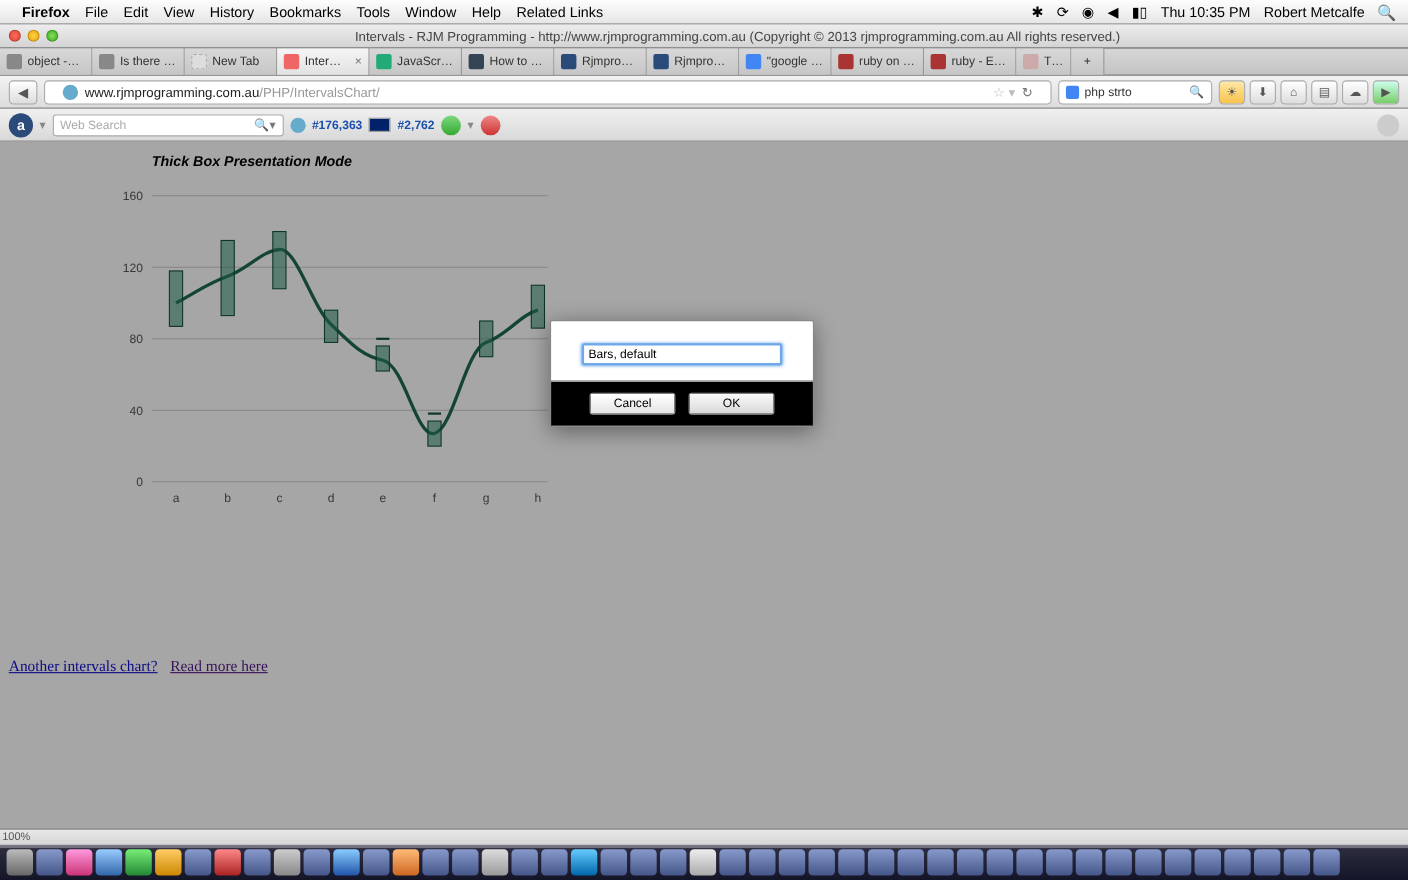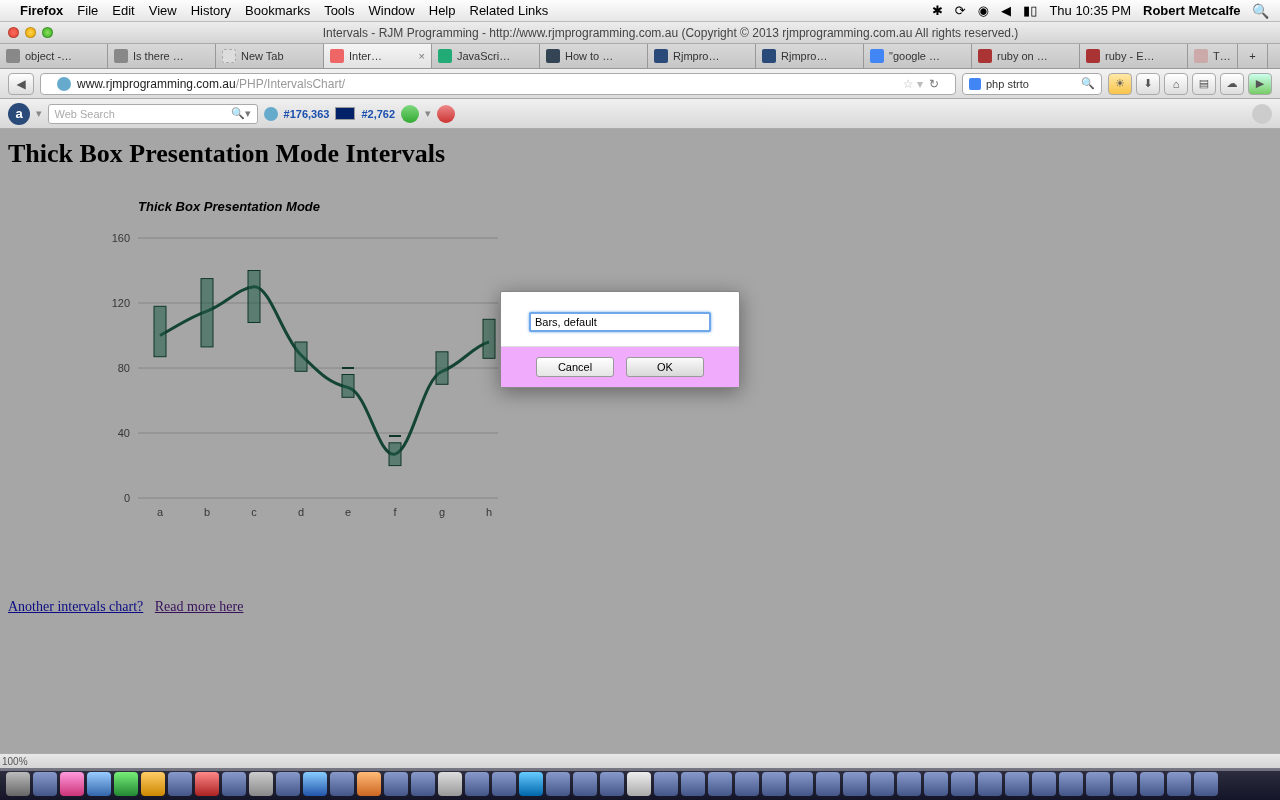--- a/index.html
+++ b/index.html
@@ -47,21 +47,21 @@
 
 .tabstrip {
   height: 25px;
   background: linear-gradient(#d7d7d7,#c3c3c3);
   border-bottom: 1px solid #999;
   display: flex;
   align-items: stretch;
 }
 .tab {
   flex: 0 0 auto;
-  width: 108px;
+  width: 84px;
   border-right: 1px solid #999;
   display: flex;
   align-items: center;
   padding: 0 6px;
   font-size: 11px;
   color: #333;
   background: linear-gradient(#d8d8d8,#c6c6c6);
   position: relative;
 }
 .tab.active { background: linear-gradient(#f5f5f5,#e2e2e2); }
@@ -192,21 +192,21 @@
   width: 182px;
   border: 2px solid #6ea8e8;
   border-radius: 2px;
   padding: 2px 4px;
   font-size: 11px;
   outline: none;
   box-shadow: 0 0 3px #6ea8e8;
 }
 .prompt .btnrow {
   border-top: 1px solid #ddd;
-  background: #f0abfc;
+  background: #000000;
   padding: 10px;
   display: flex;
   justify-content: center;
   gap: 12px;
 }
 .prompt button {
   width: 78px; height: 20px;
   border: 1px solid #999;
   border-radius: 3px;
   background: linear-gradient(#fff,#e4e4e4);
@@ -257,21 +257,21 @@
   <span class="mitem">Window</span>
   <span class="mitem">Help</span>
   <span class="mitem">Related Links</span>
   <span class="spacer"></span>
   <span class="ritem">✱</span>
   <span class="ritem">⟳</span>
   <span class="ritem">◉</span>
   <span class="ritem">◀</span>
   <span class="ritem">▮▯</span>
   <span class="ritem">Thu 10:35 PM</span>
-  <span class="ritem" style="font-weight:bold">Robert Metcalfe</span>
+  <span class="ritem" style="font-weight:normal">Robert Metcalfe</span>
   <span class="ritem q">🔍</span>
 </div>
 
 <div class="titlebar">
   <div class="traffic">
     <div class="tl red"></div>
     <div class="tl yel"></div>
     <div class="tl grn"></div>
   </div>
   <div class="ttxt">Intervals - RJM Programming - http://www.rjmprogramming.com.au (Copyright © 2013 rjmprogramming.com.au All rights reserved.)</div>
@@ -367,21 +367,20 @@
   <span class="flag-au"></span>
   <span class="rank">#2,762</span>
   <span class="wand"></span>
   <span style="color:#888">▾</span>
   <span class="sw"></span>
   <span class="gear"></span>
 </div>
 
 <div class="content-wrap">
   <div class="page">
-    <h1>Thick Box Presentation Mode Intervals</h1>
 
     <div class="chartbox">
       <div class="chart-title">Thick Box Presentation Mode</div>
       <svg class="chart-svg" width="420" height="300">
 
         <g stroke="#ccc" stroke-width="1">
           <line x1="40" y1="10" x2="400" y2="10"></line>
           <line x1="40" y1="75" x2="400" y2="75"></line>
           <line x1="40" y1="140" x2="400" y2="140"></line>
           <line x1="40" y1="205" x2="400" y2="205"></line>

